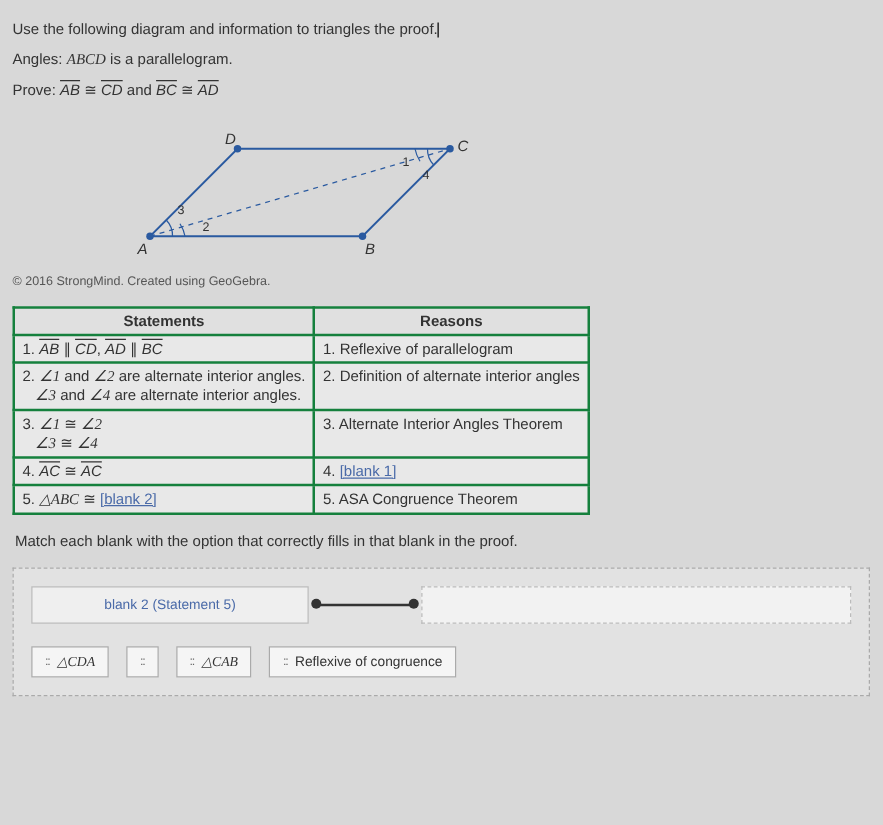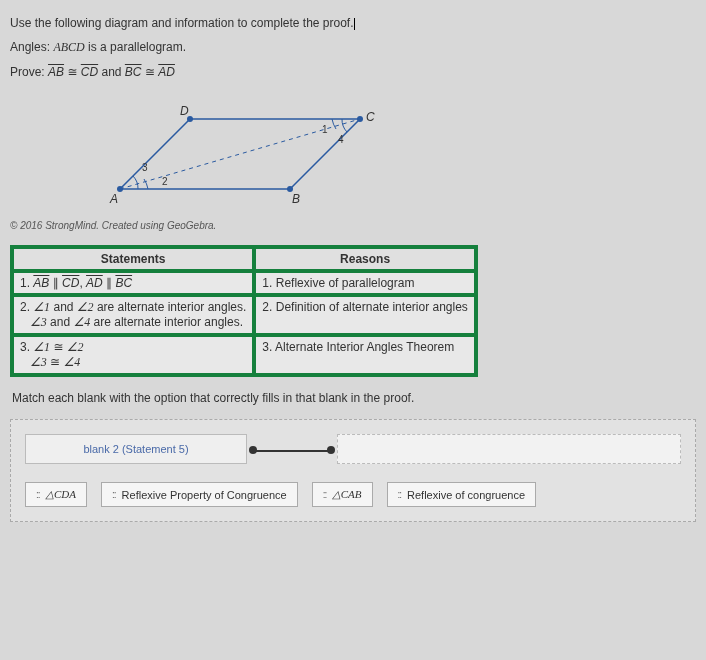--- a/index.html
+++ b/index.html
@@ -32,29 +32,28 @@
   }
   .diagram {
     margin: 10px 0 4px 90px;
     width: 300px;
     height: 110px;
   }
   .credit {
     font-size: 10px;
     color: #555;
     margin: 4px 0 14px 0;
-    font-style: italic;
   }
   table.proof {
     border-collapse: collapse;
     margin: 4px 0 14px 0;
     background: #e8e8e8;
   }
   table.proof th, table.proof td {
-    border: 4px solid #15803d;
+    border: 2px solid #15803d;
     padding: 3px 6px;
     text-align: left;
     vertical-align: top;
     font-size: 12px;
   }
   table.proof th {
     text-align: center;
     font-weight: bold;
     background: #e0e0e0;
   }
@@ -65,21 +64,21 @@
   .match-instr {
     margin: 6px 0 14px 2px;
   }
   .match-area {
     border: 1px dashed #aaa;
     padding: 14px;
     background: #e2e2e2;
   }
   .match-row {
     display: flex;
-    align-items: flex-end;
+    align-items: flex-start;
     margin-bottom: 12px;
   }
   .match-label {
     width: 220px;
     height: 28px;
     border: 1px solid #bbb;
     background: #efefef;
     text-align: center;
     line-height: 28px;
     color: #4a6aa8;
@@ -136,21 +135,21 @@
     color: #666;
     letter-spacing: -1px;
   }
 </style>
 </head>
 <body>
 
 
 
 <div class="instruction">
-  <span>Use the following diagram and information to complete the proof.</span><span class="cursor"></span>
+  <span>Use the following diagram and information to triangles the proof.</span><span class="cursor"></span>
 </div>
 
 <div class="given">
   <span>Angles:</span>
   <span class="math-i">ABCD</span>
   <span>is a parallelogram.</span>
 </div>
 
 <div class="prove">
   <span>Prove:</span>
@@ -197,20 +196,28 @@
     <td><span>1.</span> <span>Reflexive of parallelogram</span></td>
   </tr>
   <tr>
     <td><span>2.</span> <span class="math-i">∠1</span> and <span class="math-i">∠2</span> are alternate interior angles.<br>&nbsp;&nbsp;&nbsp;<span class="math-i">∠3</span> and <span class="math-i">∠4</span> are alternate interior angles.</td>
     <td><span>2.</span> <span>Definition of alternate interior angles</span></td>
   </tr>
   <tr>
     <td><span>3.</span> <span class="math-i">∠1</span> ≅ <span class="math-i">∠2</span><br>&nbsp;&nbsp;&nbsp;<span class="math-i">∠3</span> ≅ <span class="math-i">∠4</span></td>
     <td><span>3.</span> <span>Alternate Interior Angles Theorem</span></td>
   </tr>
+  <tr>
+    <td><span>4.</span> <span class="overline">AC</span> ≅ <span class="overline">AC</span></td>
+    <td><span>4.</span> <span class="blank-link">[blank 1]</span></td>
+  </tr>
+  <tr>
+    <td><span>5.</span> <span class="math-i">△ABC</span> ≅ <span class="blank-link">[blank 2]</span></td>
+    <td><span>5.</span> <span>ASA Congruence Theorem</span></td>
+  </tr>
 </tbody>
   </table>
 
 <div class="match-instr">Match each blank with the option that correctly fills in that blank in the proof.</div>
 
 <div class="match-area">
   <div class="match-row">
     <div class="match-label">blank 2 (Statement 5)</div>
     <div class="connector">
         <span class="dot-l"></span>
@@ -218,21 +225,20 @@
     <div class="drop-target"></div>
   </div>
 
   <div class="options-row">
     <div class="option">
         <span class="handle">::</span>
         <span class="math-i">△CDA</span>
       </div>
     <div class="option">
         <span class="handle">::</span>
-        <span>Reflexive Property of Congruence</span>
       </div>
     <div class="option">
         <span class="handle">::</span>
         <span class="math-i">△CAB</span>
       </div>
     <div class="option">
         <span class="handle">::</span>
         <span>Reflexive of congruence</span>
       </div>
   </div>

